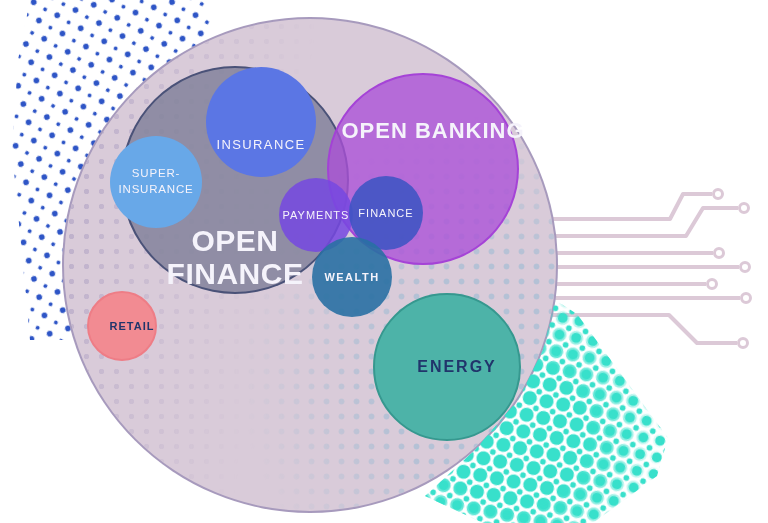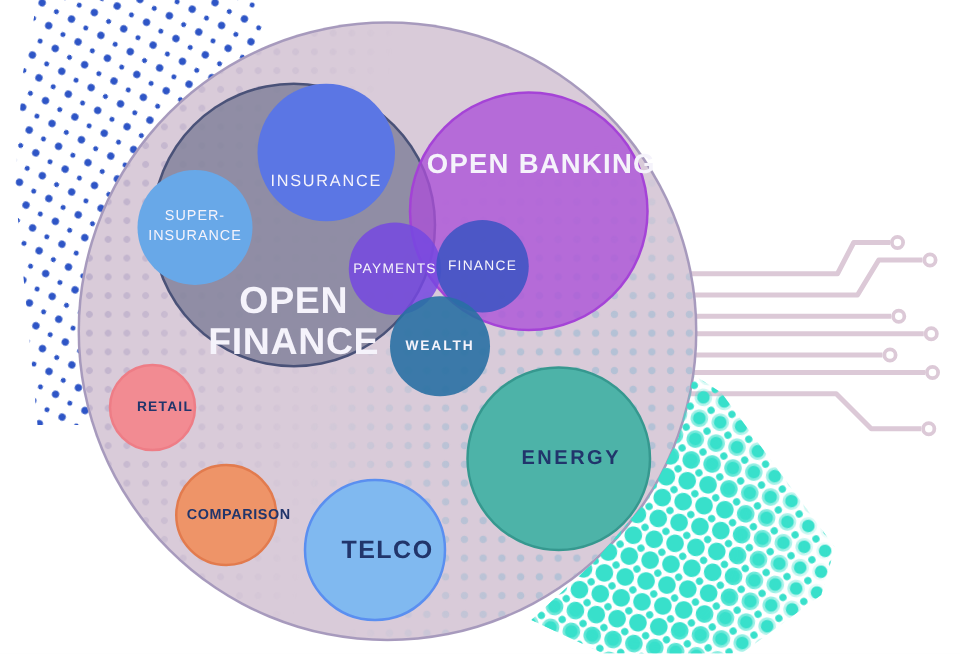--- a/index.html
+++ b/index.html
@@ -155,27 +155,21 @@
   </div>
 
   <div class="bubble wealth">
     <span class="lbl w">WEALTH</span>
   </div>
 
   <div class="bubble retail">
     <span class="lbl n">RETAIL</span>
   </div>
 
-  <div class="bubble comparison">
-    <span class="lbl n">COMPARISON</span>
-  </div>
 
-  <div class="bubble telco">
-    <span class="lbl n">TELCO</span>
-  </div>
 
   <div class="bubble energy">
     <span class="lbl n">ENERGY</span>
   </div>
 
   <div class="head finance-label">
     <span class="lbl">OPEN</span>
     <span class="lbl">FINANCE</span>
   </div>
 

